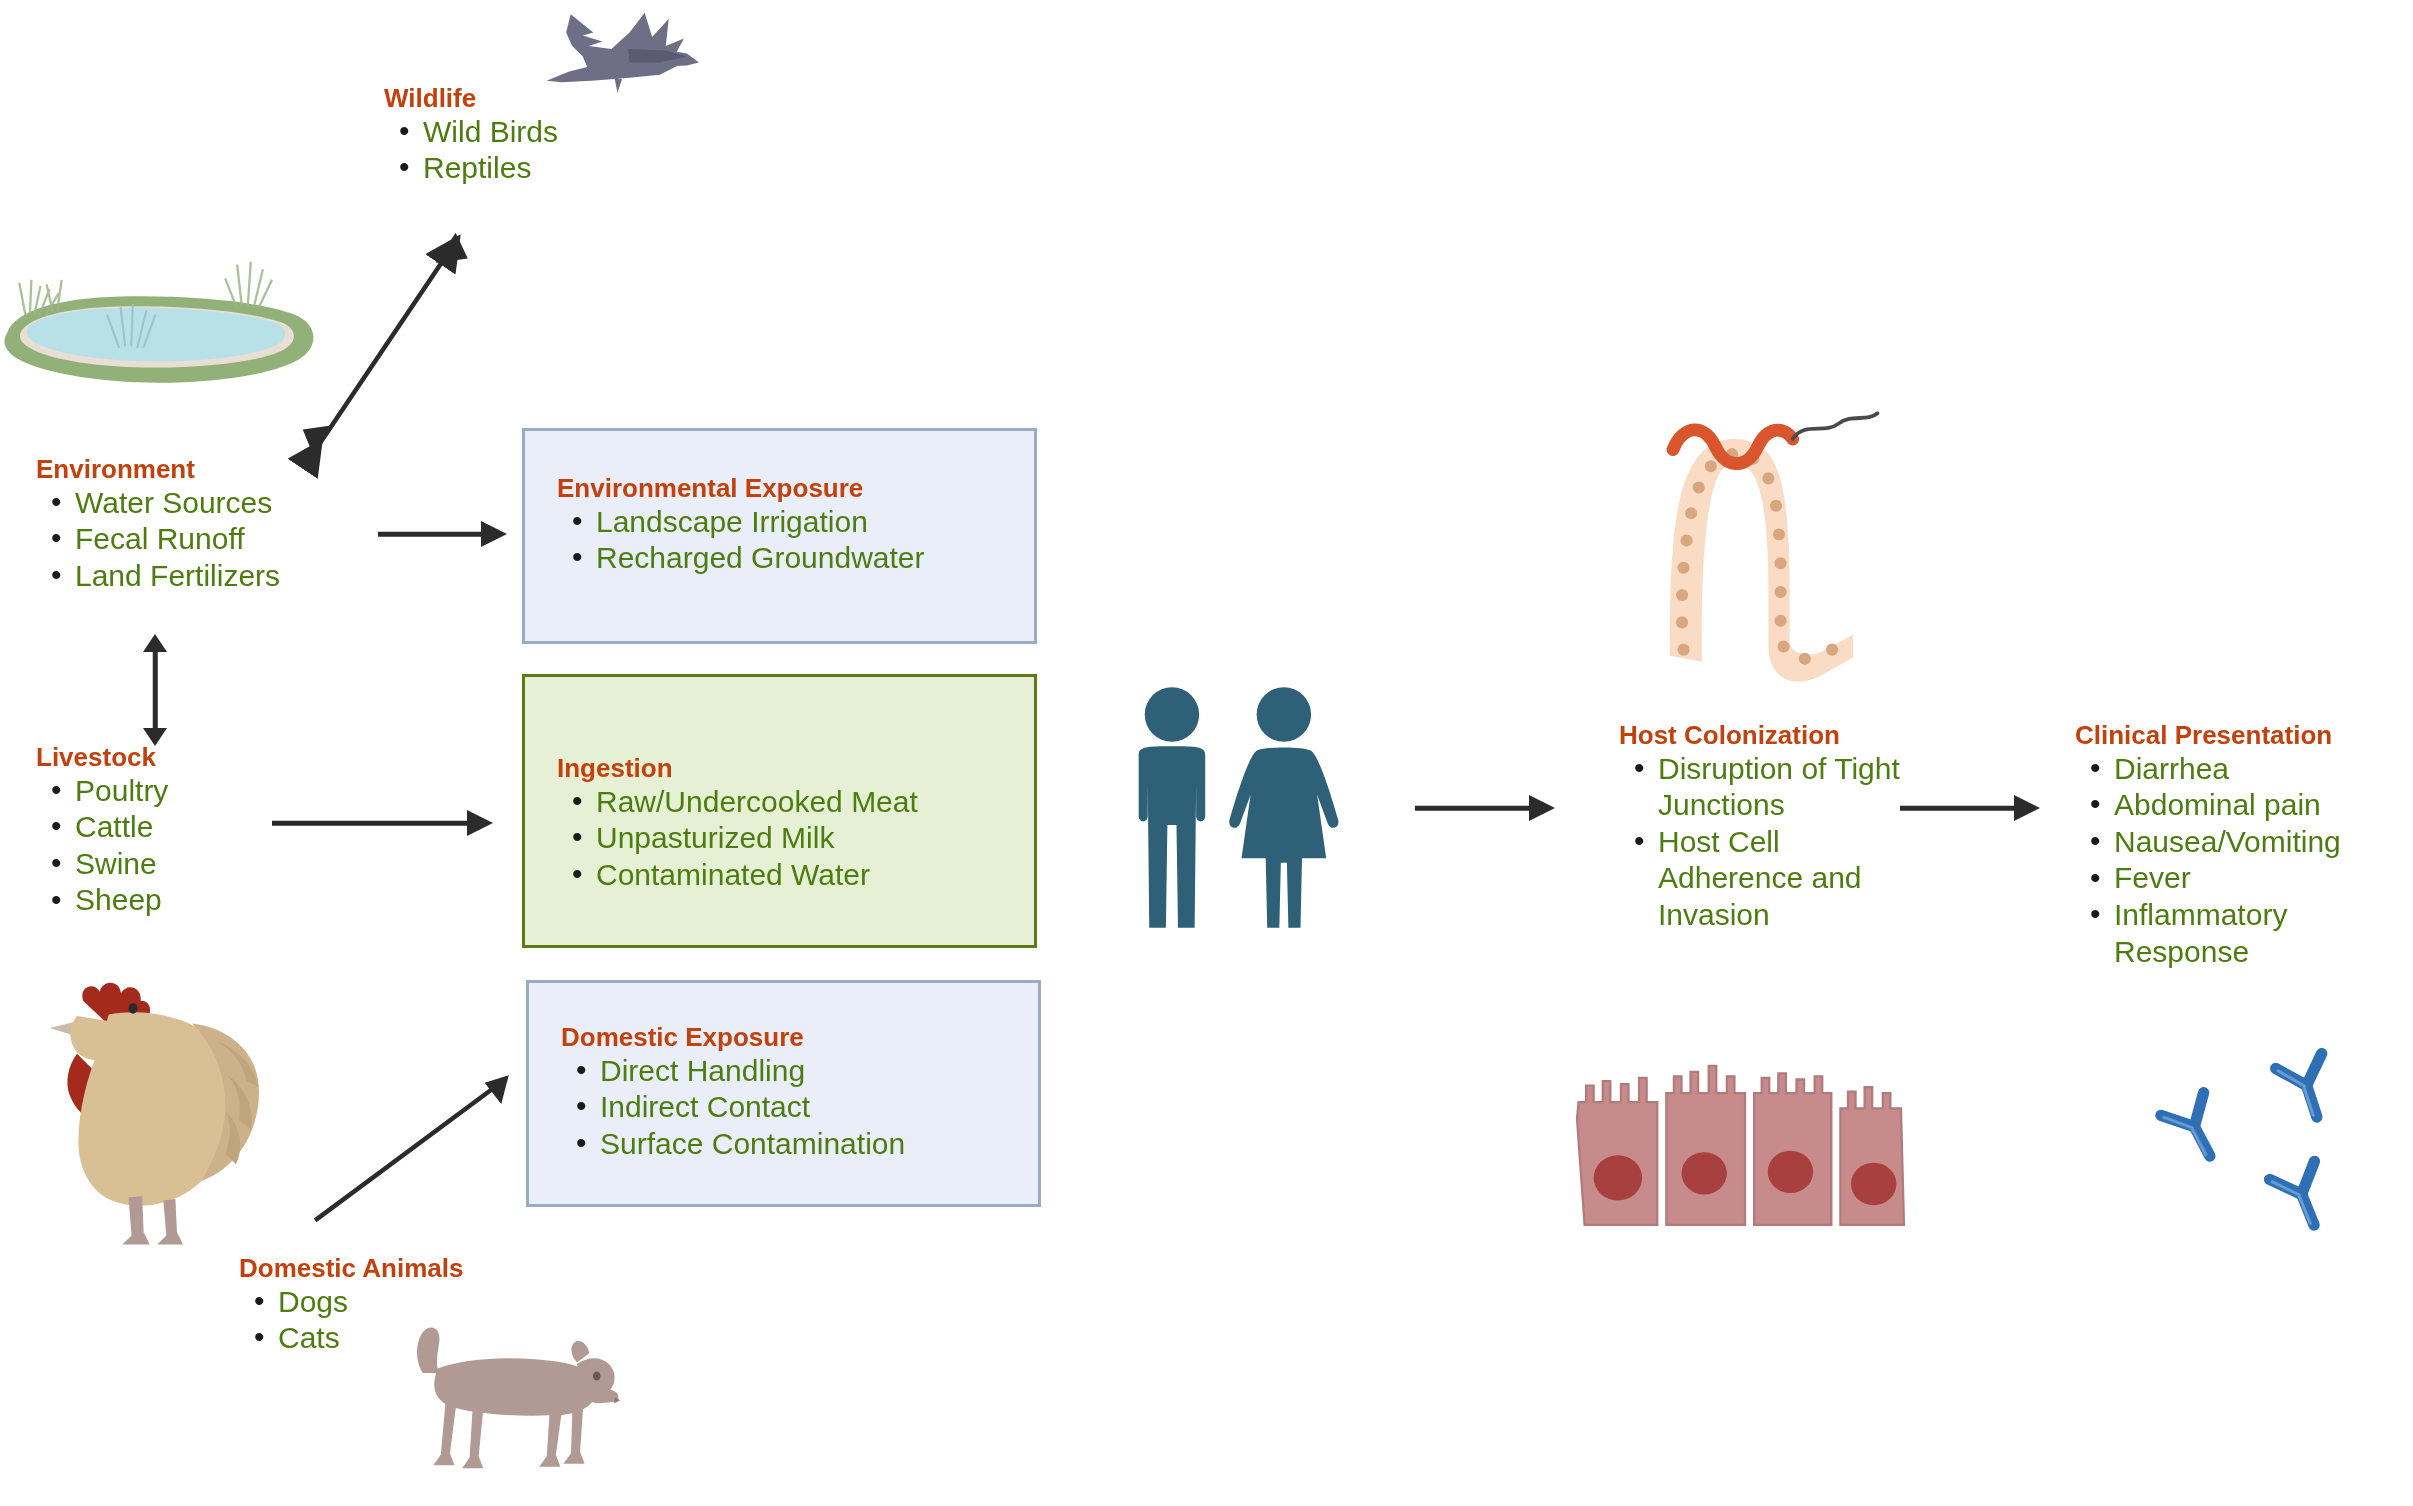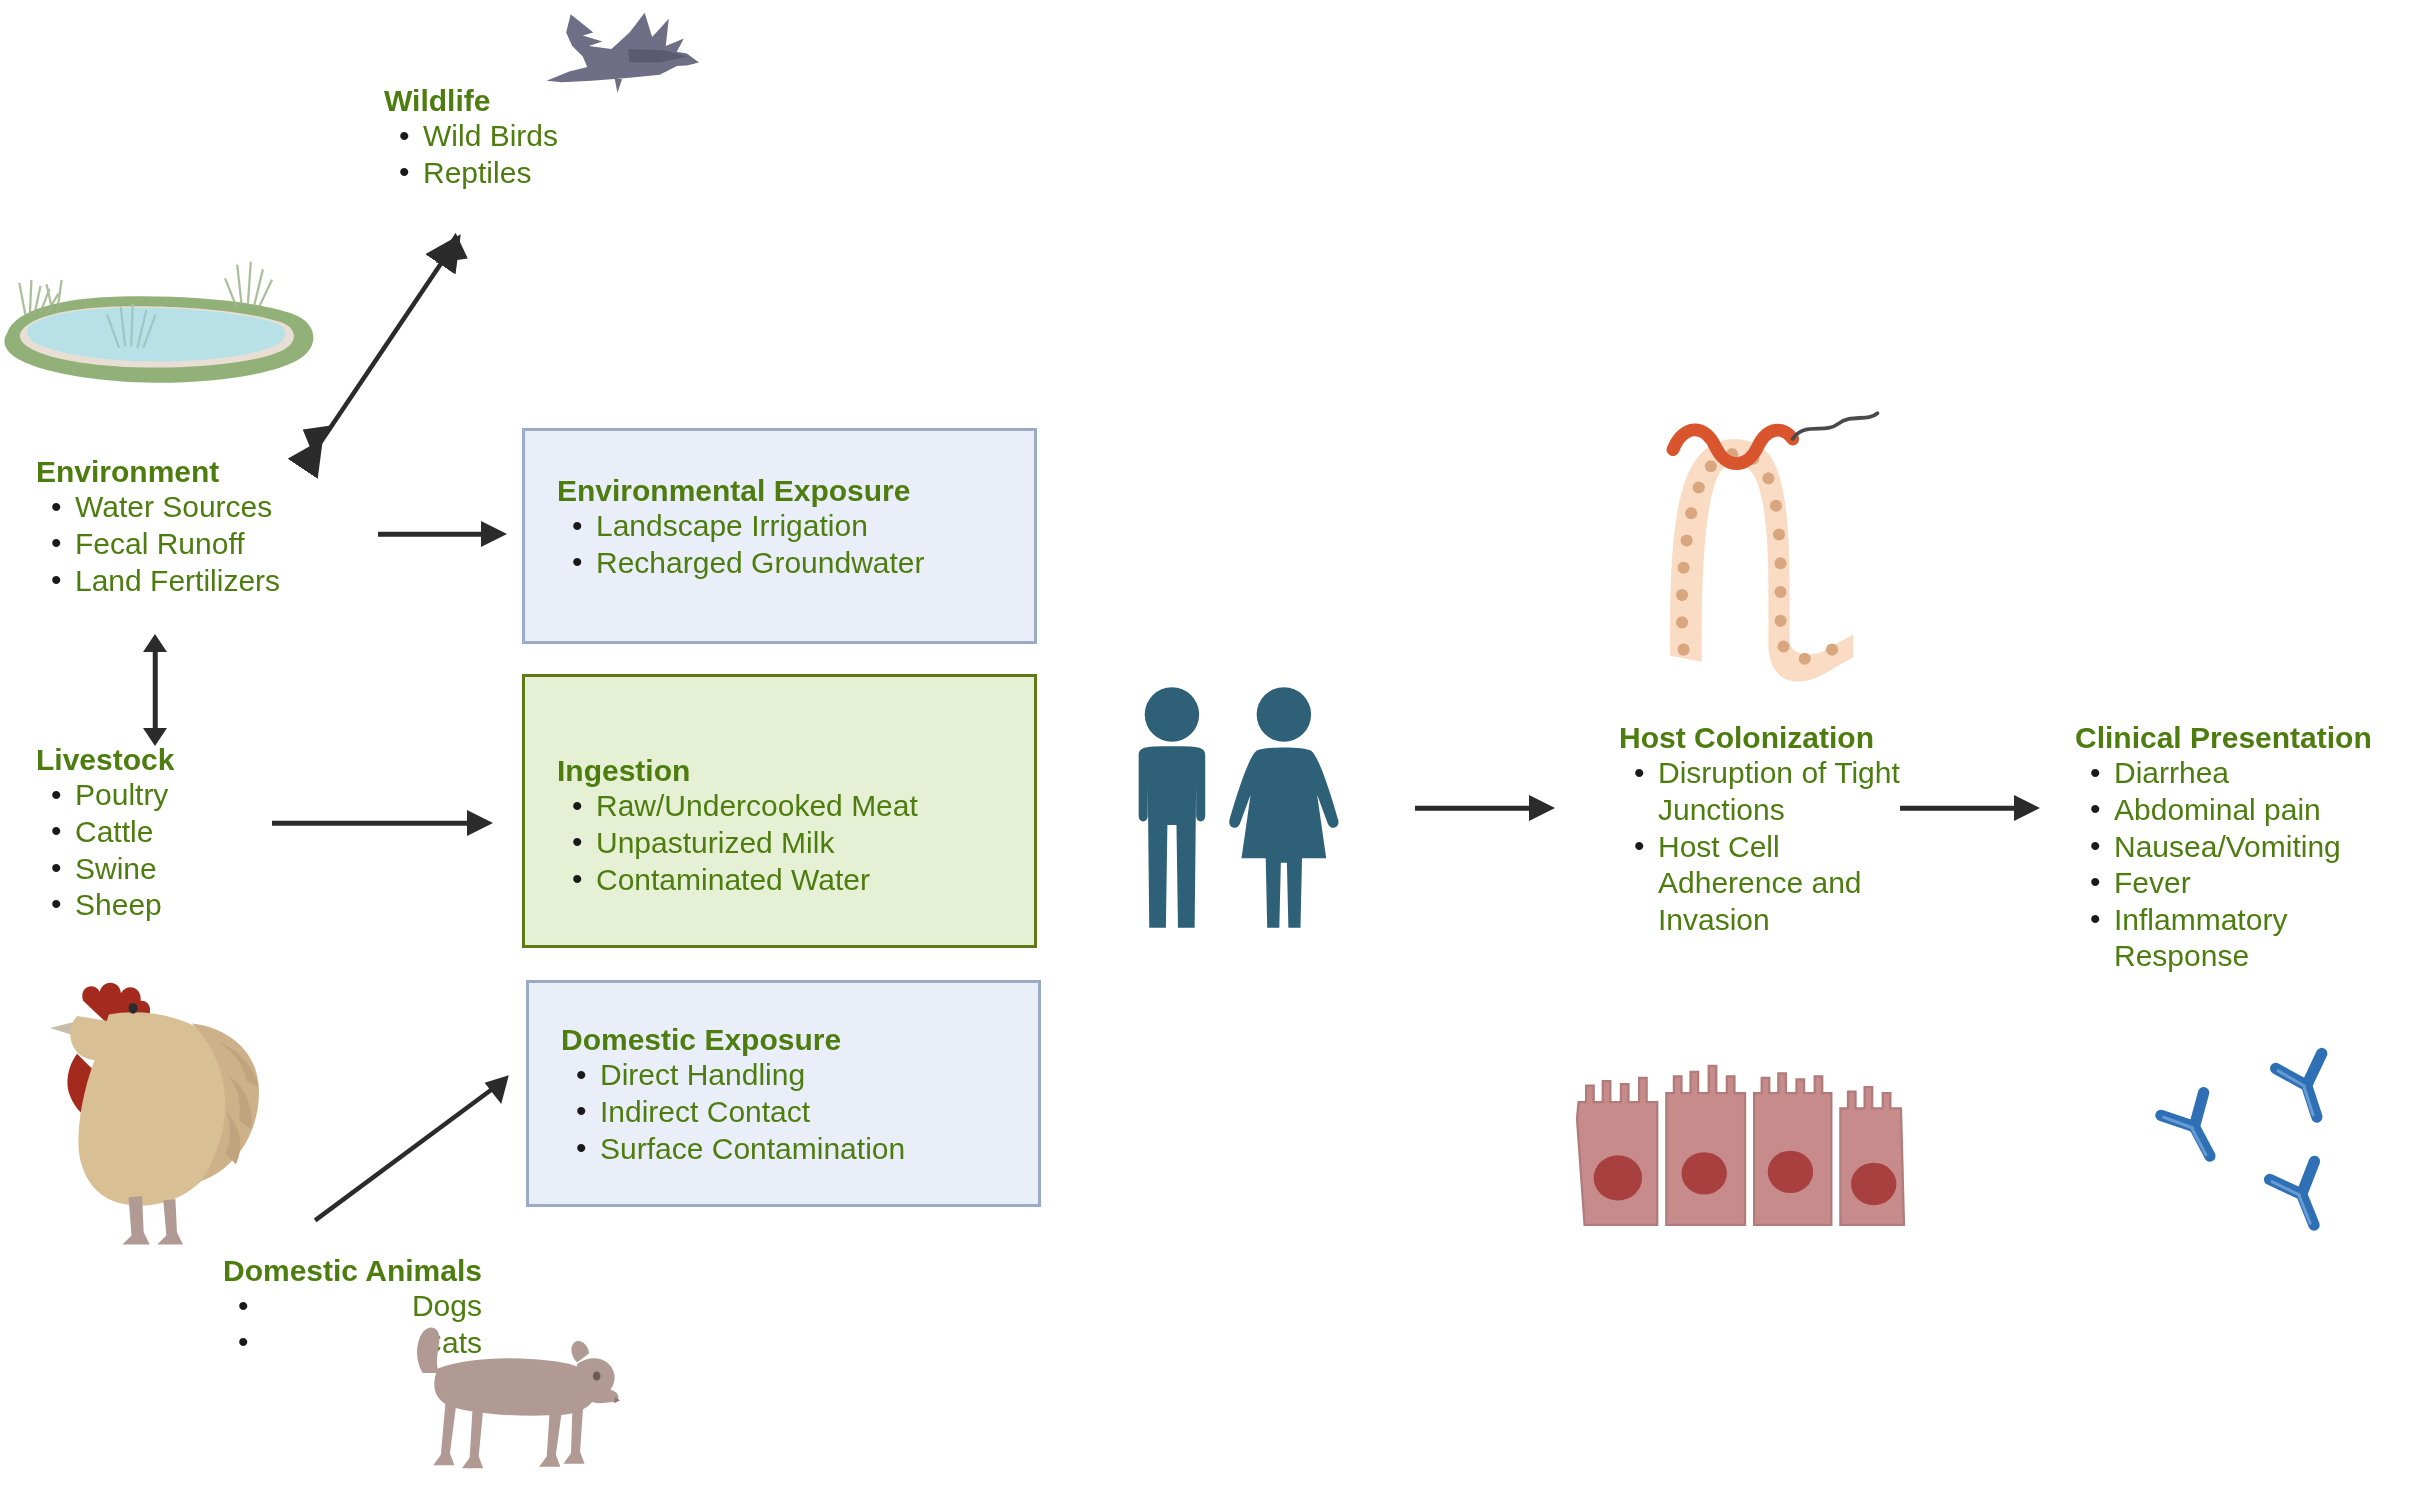--- a/index.html
+++ b/index.html
@@ -1,20 +1,20 @@
 <!DOCTYPE html>
 <html style="font-size:12px"><head>
 <meta charset="utf-8">
 <style>
   html,body{margin:0;padding:0;background:#fff;}
   body{font-family:"Liberation Sans","DejaVu Sans",sans-serif;}
   #stage{position:relative;width:2413px;height:1507px;background:#ffffff;overflow:hidden;}
   .abs{position:absolute;}
 
-  .grp-title{font-weight:bold;font-size:30px;color:#4d7c0f;line-height:1.18;white-space:nowrap;}
+  .grp-title{font-weight:bold;font-size:26px;color:#c2410c;line-height:1.18;white-space:nowrap;}
   .bullets{list-style:none;margin:0;padding:0;}
   .bullets li{font-size:30px;color:#4d7c0f;line-height:1.22;padding-left:39px;position:relative;}
   .bullets li::before{content:"\2022";position:absolute;left:15px;top:-0.8px;font-size:30px;color:#1a1a1a;}
   .bullets.wrap li{white-space:normal;}
 
   .panel{box-sizing:border-box;border-width:3px;border-style:solid;}
   .panel-blue{background:#e9eef8;border-color:#9aabc6;padding-left:28px;}
   .panel-green{background:#e6f0d4;border-color:#5d7a17;}
 
   .arrow-h{position:absolute;height:0;}
@@ -160,21 +160,21 @@
     </svg>
   </div>
 
   <div class="abs" style="left:303px;top:1060px;width:227px;height:174px;">
     <svg width="227" height="174" viewBox="0 0 300 230">
       <line x1="16" y1="212" x2="256" y2="34" stroke="#2b2b2b" stroke-width="6"></line>
       <path d="M272 20 L240 30 L262 58 Z" fill="#2b2b2b"></path>
     </svg>
   </div>
 
-  <div class="abs" style="left:223px;top:1253px;text-align:right;">
+  <div class="abs" style="left:239px;top:1253px;">
     <div class="grp-title">Domestic Animals</div>
     <ul class="bullets">
       <li>Dogs</li>
       <li>Cats</li>
     </ul>
   </div>
 
   <div class="abs" style="left:409px;top:1317px;width:212px;height:174px;">
     <svg width="212" height="174" viewBox="0 0 280 230">
       <g fill="#b09a93">

